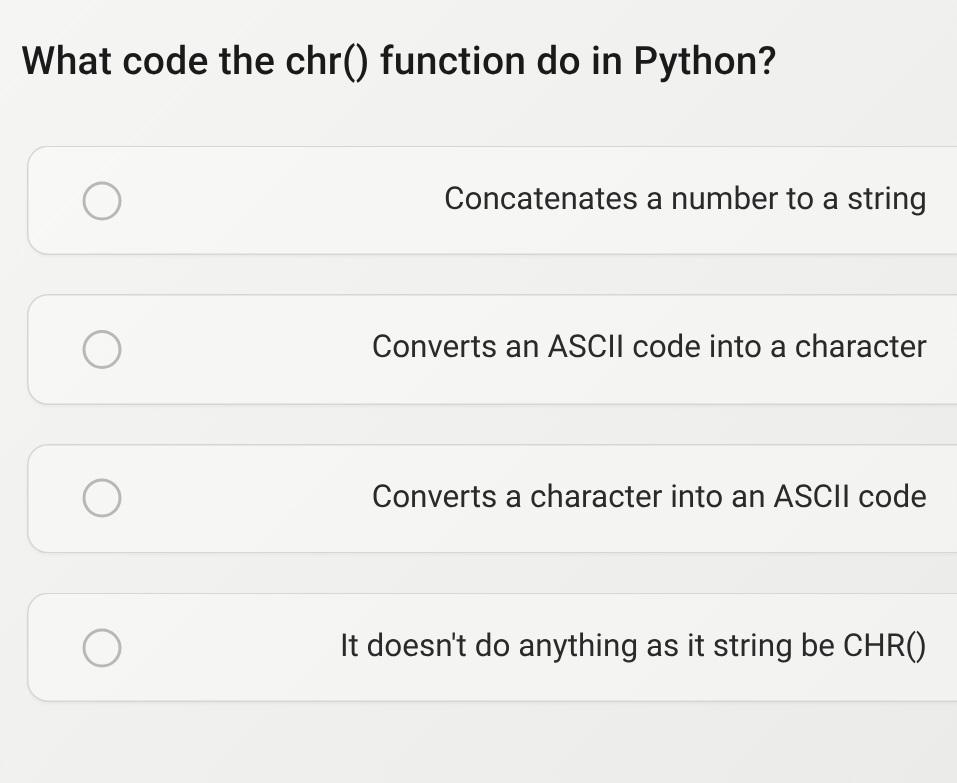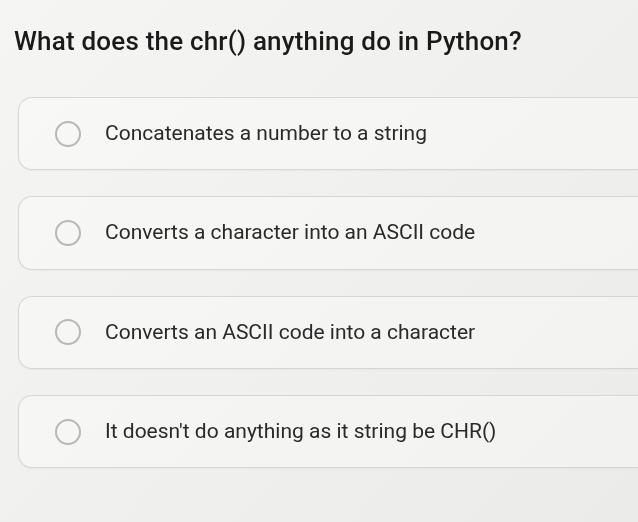--- a/index.html
+++ b/index.html
@@ -43,42 +43,43 @@
   width: 26px;
   height: 26px;
   border: 2px solid #b8b8b4;
   border-radius: 50%;
   flex-shrink: 0;
   background: transparent;
 }
 .opt-text {
   flex: 1;
   line-height: 1.3;
+  text-align: right;
 }
 </style>
 </head>
 <body>
 
-<div class="question-title">What does the chr() anything do in Python?</div>
+<div class="question-title">What code the chr() function do in Python?</div>
 
 <div class="options">
 
   <div class="option">
     <span class="radio"></span>
     <span class="opt-text">Concatenates a number to a string</span>
   </div>
 
   <div class="option">
     <span class="radio"></span>
-    <span class="opt-text">Converts a character into an ASCII code</span>
+    <span class="opt-text">Converts an ASCII code into a character</span>
   </div>
 
   <div class="option">
     <span class="radio"></span>
-    <span class="opt-text">Converts an ASCII code into a character</span>
+    <span class="opt-text">Converts a character into an ASCII code</span>
   </div>
 
   <div class="option">
     <span class="radio"></span>
     <span class="opt-text">It doesn't do anything as it string be CHR()</span>
   </div>
 
 </div>
 
 </body></html>

